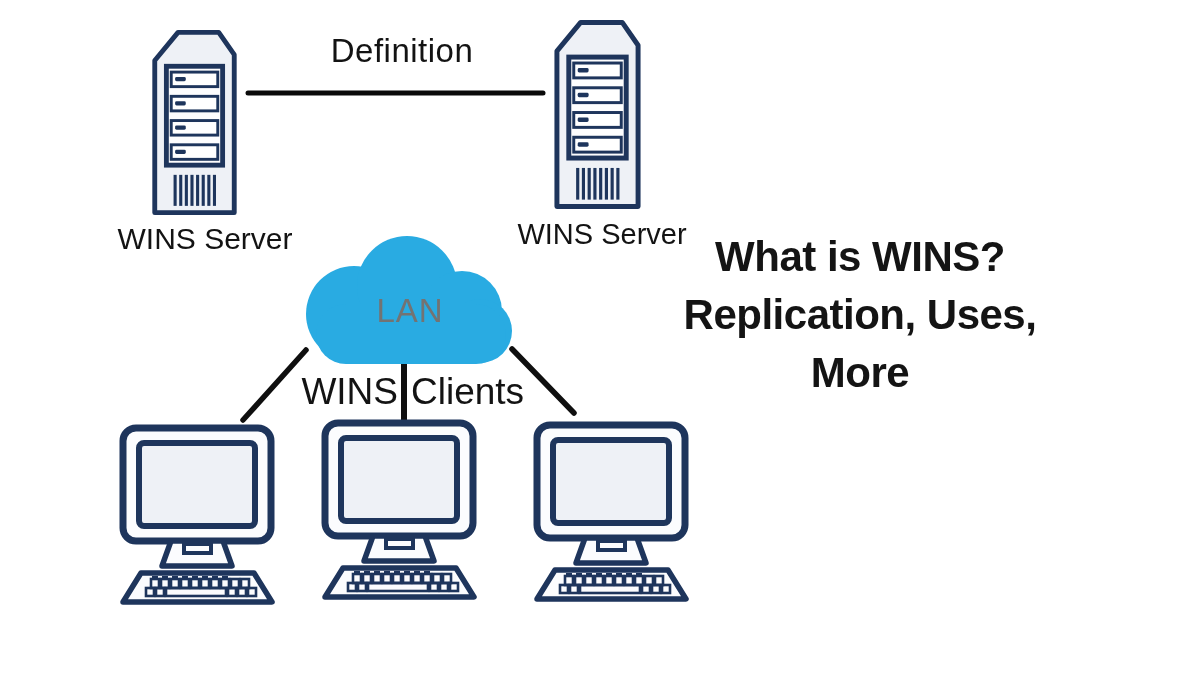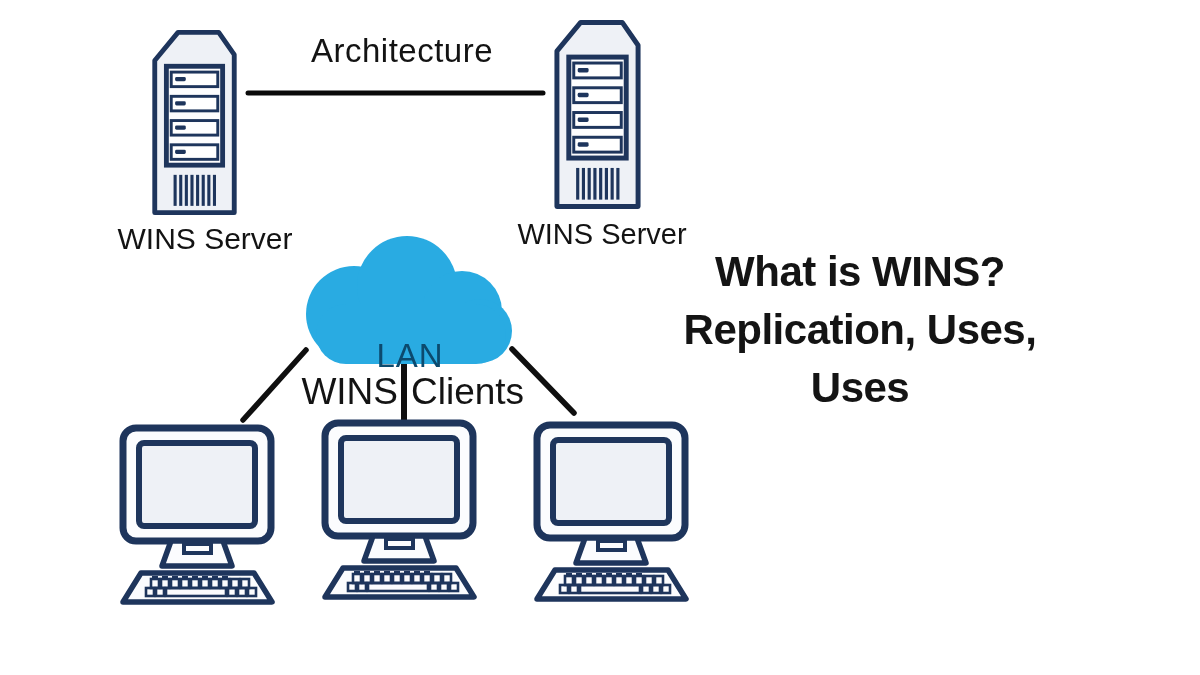--- a/index.html
+++ b/index.html
@@ -10,26 +10,26 @@
   .abs{position:absolute;}
   svg{display:block;}
   
   .lbl{
     position:absolute;color:#131313;white-space:nowrap;
     font-family:"Liberation Sans", sans-serif;
   }
   .lbl-replication{left:252px;top:32px;width:300px;text-align:center;font-size:33px;font-weight:500;letter-spacing:.5px;}
   .lbl-server-left{left:96px;top:222px;width:218px;text-align:center;font-size:30px;}
   .lbl-server-right{left:498px;top:218px;width:208px;text-align:center;font-size:29px;}
-  .lbl-lan{left:0;top:56px;width:100%;text-align:center;font-size:33px;font-weight:500;color:#0c4a6e;letter-spacing:1px;margin-top:45px;}
+  .lbl-lan{left:0;top:56px;width:100%;text-align:center;font-size:33px;font-weight:500;color:#737373;letter-spacing:1px;}
   .lbl-wins{left:290px;top:371px;width:108px;text-align:right;font-size:37px;}
   .lbl-clients{left:411px;top:371px;font-size:37px;}
   
   .title{
-    position:absolute;left:635px;top:243px;width:450px;text-align:center;
+    position:absolute;left:635px;top:228px;width:450px;text-align:center;
     color:#141414;font-size:42px;font-weight:800;line-height:58px;letter-spacing:-0.5px;
   }
   .title div{white-space:nowrap;}
 </style>
 </head>
 <body>
 
 <div class="canvas">
 
   <svg class="abs" style="left:0;top:0;" width="1200" height="675" viewBox="0 0 1200 675">
@@ -199,25 +199,25 @@
         <rect x="52" y="152" width="6" height="3"></rect>
       <rect x="62" y="152" width="6" height="3"></rect>
         <rect x="72" y="152" width="6" height="3"></rect>
       <rect x="82" y="152" width="6" height="3"></rect>
         <rect x="92" y="152" width="6" height="3"></rect>
       <rect x="102" y="152" width="6" height="3"></rect>
         <rect x="112" y="152" width="6" height="3"></rect>
     </g>
   </svg>
 
-  <span class="lbl lbl-replication">Architecture</span>
+  <span class="lbl lbl-replication">Definition</span>
   <span class="lbl lbl-server-left">WINS Server</span>
   <span class="lbl lbl-server-right">WINS Server</span>
   <span class="lbl lbl-wins">WINS</span>
   <span class="lbl lbl-clients">Clients</span>
 
   <div class="title">
     <div>What is WINS?</div>
     <div>Replication, Uses,</div>
-    <div>Uses</div>
+    <div>More</div>
   </div>
 
 </div>
 
 </body></html>

